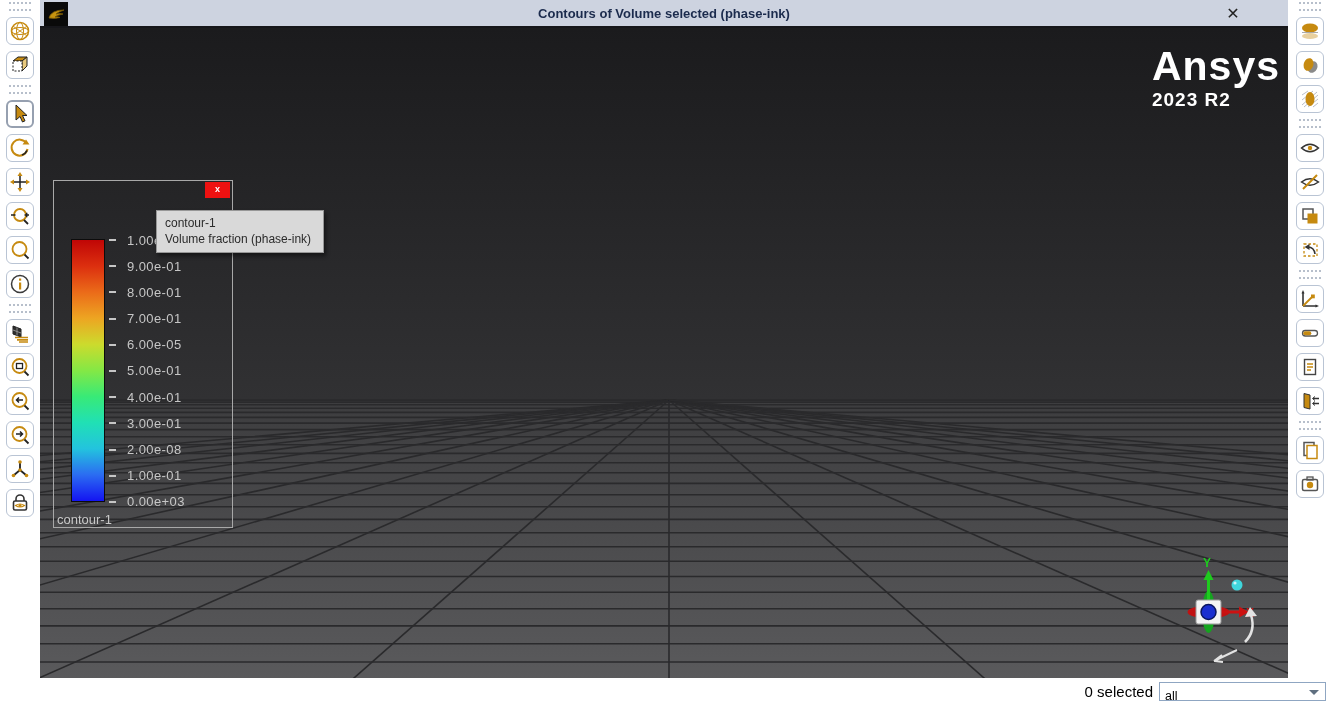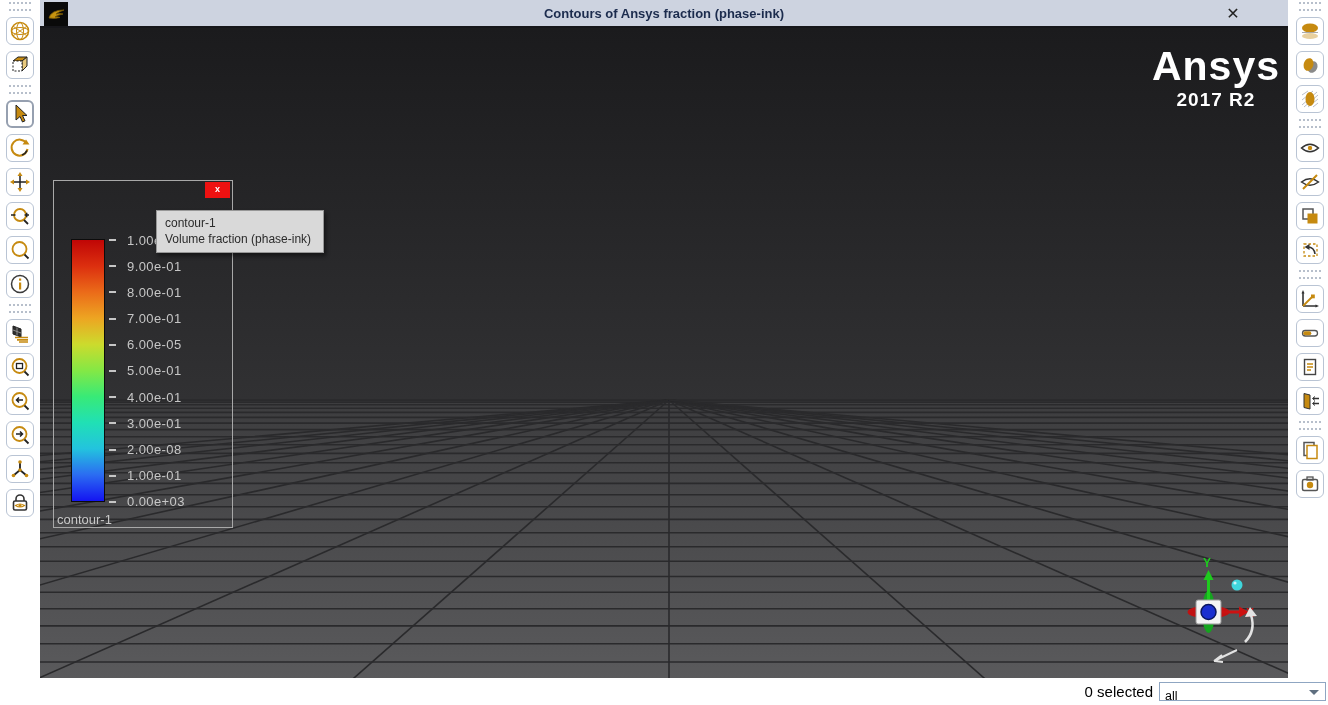--- a/index.html
+++ b/index.html
@@ -28,21 +28,21 @@
   #win-title { flex:1; text-align:center; font-size:13px; font-weight:bold; color:#1b2b4d; }
   #win-close { position:absolute; right:44px; top:3px; width:22px; height:22px; text-align:center;
                font-size:16px; line-height:22px; color:#222; cursor:pointer; }
 
   
   #viewport { position:absolute; left:40px; top:28px; width:1248px; height:650px; overflow:hidden;
               background:linear-gradient(180deg,#1b1b1d 0%, #313133 57.1%, #3d3d3f 57.3%, #5a5a5c 100%); }
   #grid-svg { position:absolute; left:0; top:0; }
 
   
-  #logo { position:absolute; right:8px; top:18px; text-align:center; color:#fff; line-height:1; }
+  #logo { position:absolute; right:8px; top:18px; text-align:left; color:#fff; line-height:1; }
   #logo-brand  { font-size:41px; font-weight:bold; letter-spacing:1px; }
   #logo-version{ font-size:19px; font-weight:bold; margin-top:3px; letter-spacing:1px; }
 
   
   #legend { position:absolute; left:13px; top:152px; width:180px; height:348px;
             border:1px solid #a8a8a8; color:#c9c9c9; font-size:12.5px; }
   #legend-title { position:absolute; left:5px; top:3px; width:160px; line-height:17px; letter-spacing:.2px; }
   #legend-close { position:absolute; right:2px; top:1px; width:25px; height:16px; background:#ee1111;
                   color:#fff; font-size:9px; font-weight:bold; text-align:center; line-height:15px; cursor:pointer; }
   #colorbar { position:absolute; left:17px; top:58px; width:34px; height:263px; border:1px solid #0c0c0c; }
@@ -211,21 +211,21 @@
         </span>
       </div>
     </div>
 
   <div id="titlebar">
     <div id="win-icon">
       <svg width="22" height="22" viewBox="0 0 22 22">
         <path d="M4,15 Q6,7 19,7 Q13,9 11,11 Q15,10 18,11 Q12,12 10,14 Q13,13.5 15,14.5 Q9,16 4,15 Z" fill="#c8940f" stroke="#7a5a06" stroke-width="0.8"></path>
       </svg>
     </div>
-    <div id="win-title">Contours of Ansys fraction (phase-ink)</div>
+    <div id="win-title">Contours of Volume selected (phase-ink)</div>
     <div id="win-close">✕</div>
   </div>
 
   <div id="viewport">
     <svg id="grid-svg" width="1248" height="650">
         <line x1="0" y1="372" x2="1248" y2="372" stroke="#2a2a2c" stroke-width="1.4"></line>
         <line x1="0" y1="372.6" x2="1248" y2="372.6" stroke="#2a2a2c" stroke-width="1.6"></line>
         <line x1="0" y1="374.3" x2="1248" y2="374.3" stroke="#2a2a2c" stroke-width="1.6"></line>
         <line x1="0" y1="376.8" x2="1248" y2="376.8" stroke="#2a2a2c" stroke-width="1.6"></line>
         <line x1="0" y1="380.2" x2="1248" y2="380.2" stroke="#2a2a2c" stroke-width="1.6"></line>
@@ -269,21 +269,21 @@
         <line x1="629" y1="372" x2="5354" y2="1206" stroke="#2a2a2c" stroke-width="1.6"></line>
         <line x1="629" y1="372" x2="6299" y2="1206" stroke="#2a2a2c" stroke-width="1.6"></line>
         <line x1="629" y1="372" x2="7244" y2="1206" stroke="#2a2a2c" stroke-width="1.6"></line>
         <line x1="629" y1="372" x2="8189" y2="1206" stroke="#2a2a2c" stroke-width="1.6"></line>
         <line x1="629" y1="372" x2="9134" y2="1206" stroke="#2a2a2c" stroke-width="1.6"></line>
         <line x1="629" y1="372" x2="10079" y2="1206" stroke="#2a2a2c" stroke-width="1.6"></line>
       </svg>
 
     <div id="logo">
       <div id="logo-brand">Ansys</div>
-      <div id="logo-version">2017 R2</div>
+      <div id="logo-version">2023 R2</div>
     </div>
 
     <div id="legend">
       <div id="legend-close">x</div>
       <div id="colorbar" style="background: linear-gradient(rgb(192, 6, 6) 0%, rgb(220, 47, 15) 10%, rgb(235, 107, 25) 20%, rgb(237, 165, 34) 30%, rgb(204, 219, 45) 40%, rgb(132, 232, 69) 50%, rgb(56, 234, 119) 60%, rgb(32, 224, 181) 70%, rgb(35, 195, 222) 80%, rgb(43, 108, 242) 90%, rgb(20, 20, 242) 100%);"></div>
       <div id="cb-ticks">
           <div class="cb-row">
             <span class="cb-dash"></span>
             <span class="cb-label">1.00e+00</span>
           </div>

